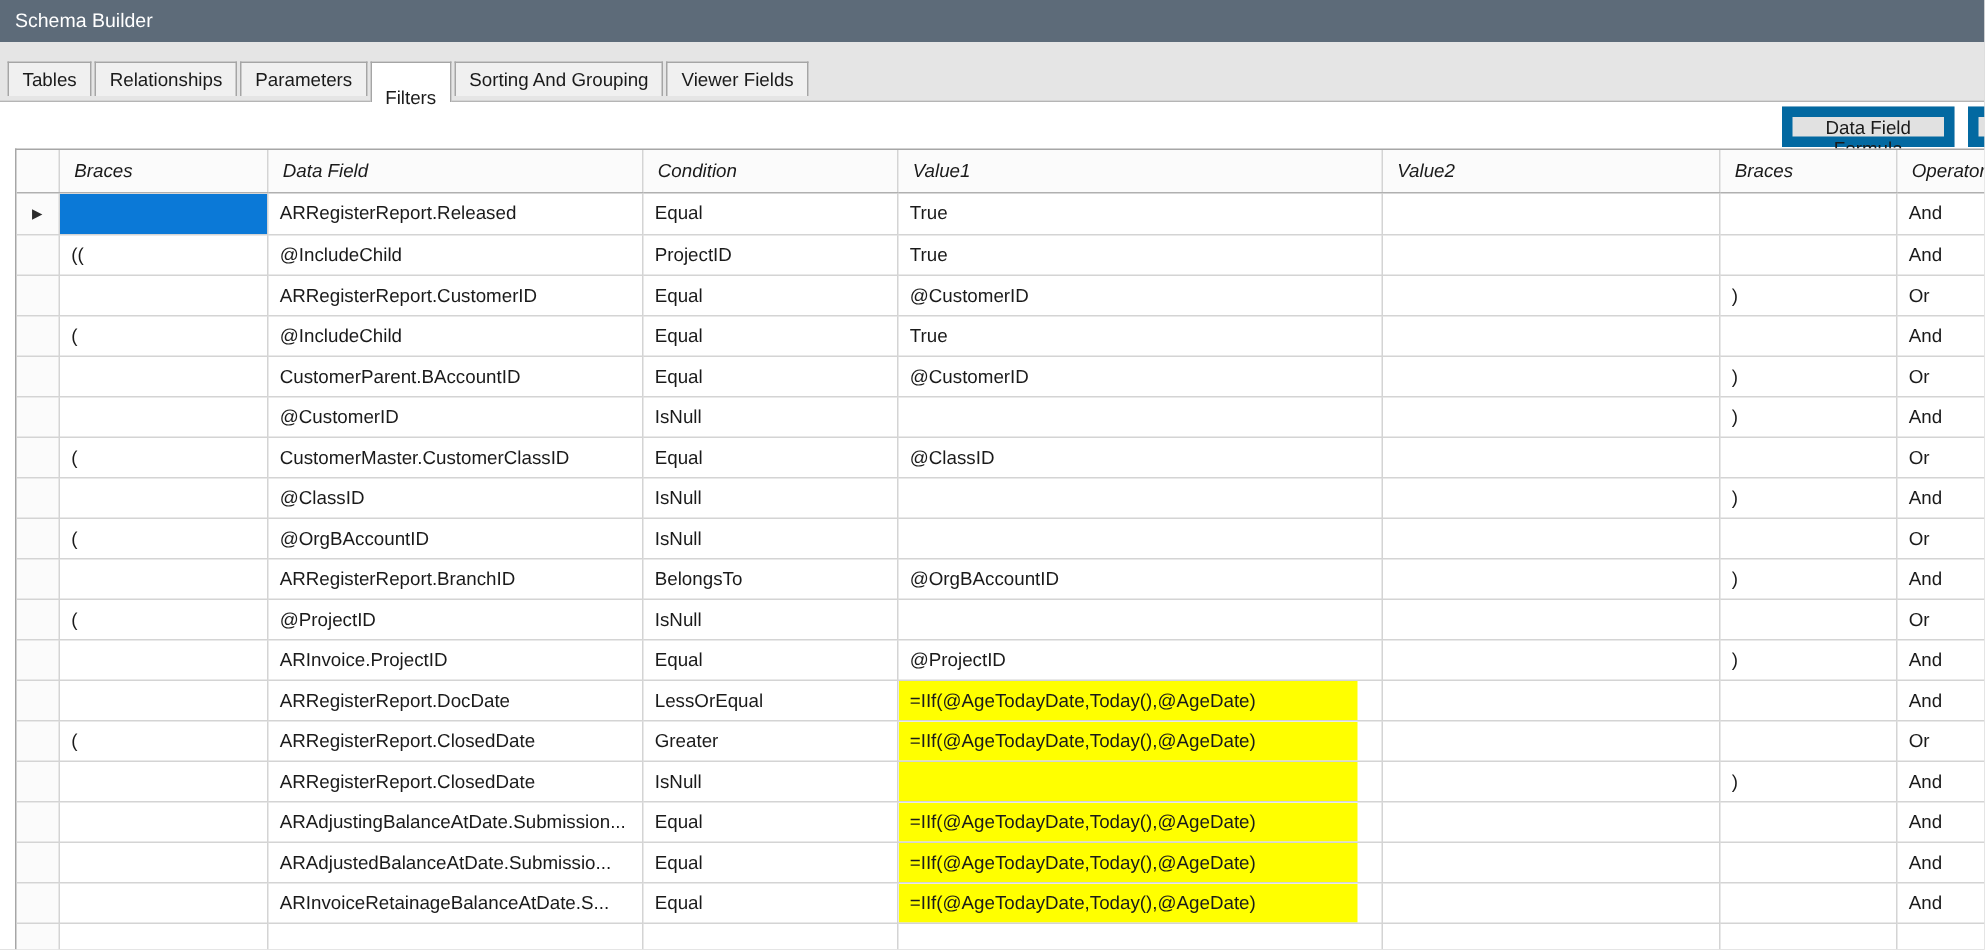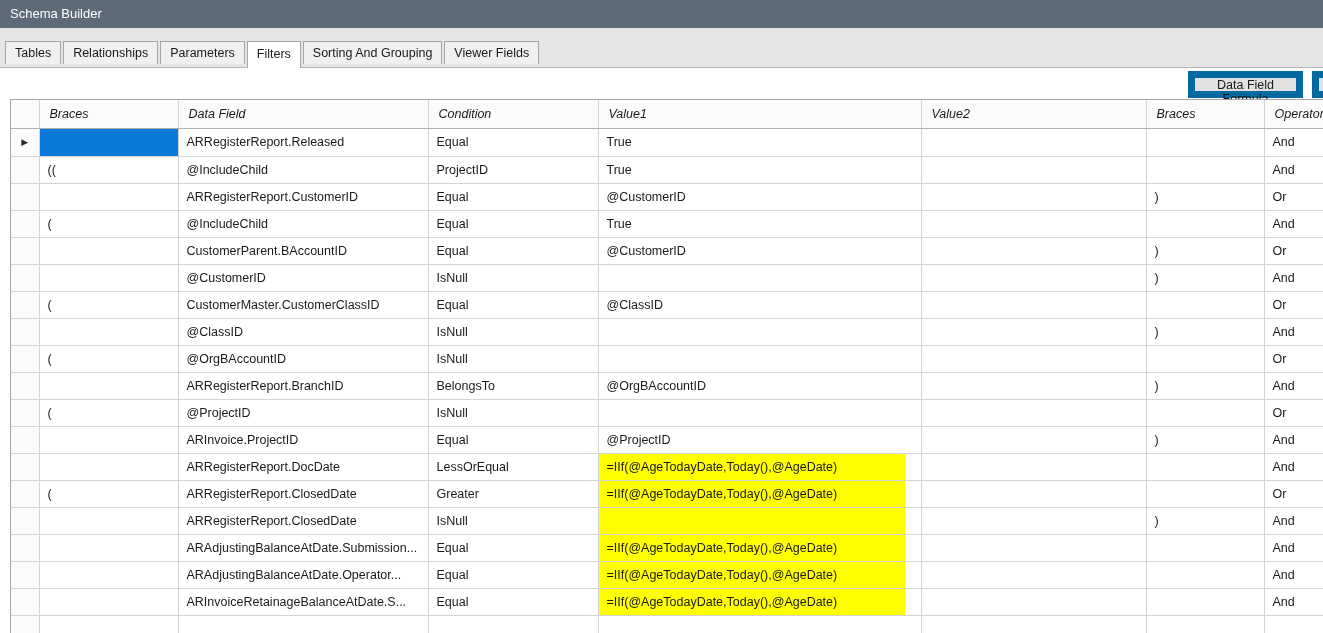--- a/index.html
+++ b/index.html
@@ -13,21 +13,21 @@
     background:#5d6b79; color:#ffffff; font-size:13px; line-height:28px;
     padding-left:10px;
   }
   .tabstrip { position:absolute; left:5px; top:41px; height:27px; display:flex; align-items:flex-start; z-index:3; }
   .tab {
     background:#f0f0f0; border:1px solid #a5a5a5; border-bottom:none;
     height:23px; padding:4px 9px 0 9px; font-size:12.5px; margin-right:2px;
     white-space:nowrap; position:relative; z-index:1;
   }
   .tab.selected {
-    background:#ffffff; height:27px; padding-top:5px; z-index:4; margin-bottom:-1px;
+    background:#ffffff; height:27px; padding-top:16px; z-index:4; margin-bottom:-1px;
   }
   .tabpage {
     position:absolute; left:0; top:67px; width:1323px; height:566px;
     background:#ffffff; border-top:1px solid #b5b5b5; z-index:1;
   }
   .btn {
     position:absolute; top:71px; height:27px; z-index:2;
     background:#e1e1e1; border:7px solid #0369a1;
     font-family:"Liberation Sans", sans-serif; font-size:12.5px; color:#1a1a1a;
     text-align:center;
@@ -258,21 +258,21 @@
             <td class="">ARAdjustingBalanceAtDate.Submission...</td>
             <td class="">Equal</td>
             <td class="hl">=IIf(@AgeTodayDate,Today(),@AgeDate)</td>
             <td class=""></td>
             <td class=""></td>
             <td class="">And</td>
           </tr>
           <tr>
             <td class="rowhdr"></td>
             <td class=""></td>
-            <td class="">ARAdjustingBalanceAtDate.Operator...</td>
+            <td class="">ARAdjustedBalanceAtDate.Submissio...</td>
             <td class="">Equal</td>
             <td class="hl">=IIf(@AgeTodayDate,Today(),@AgeDate)</td>
             <td class=""></td>
             <td class=""></td>
             <td class="">And</td>
           </tr>
           <tr>
             <td class="rowhdr"></td>
             <td class=""></td>
             <td class="">ARInvoiceRetainageBalanceAtDate.S...</td>

